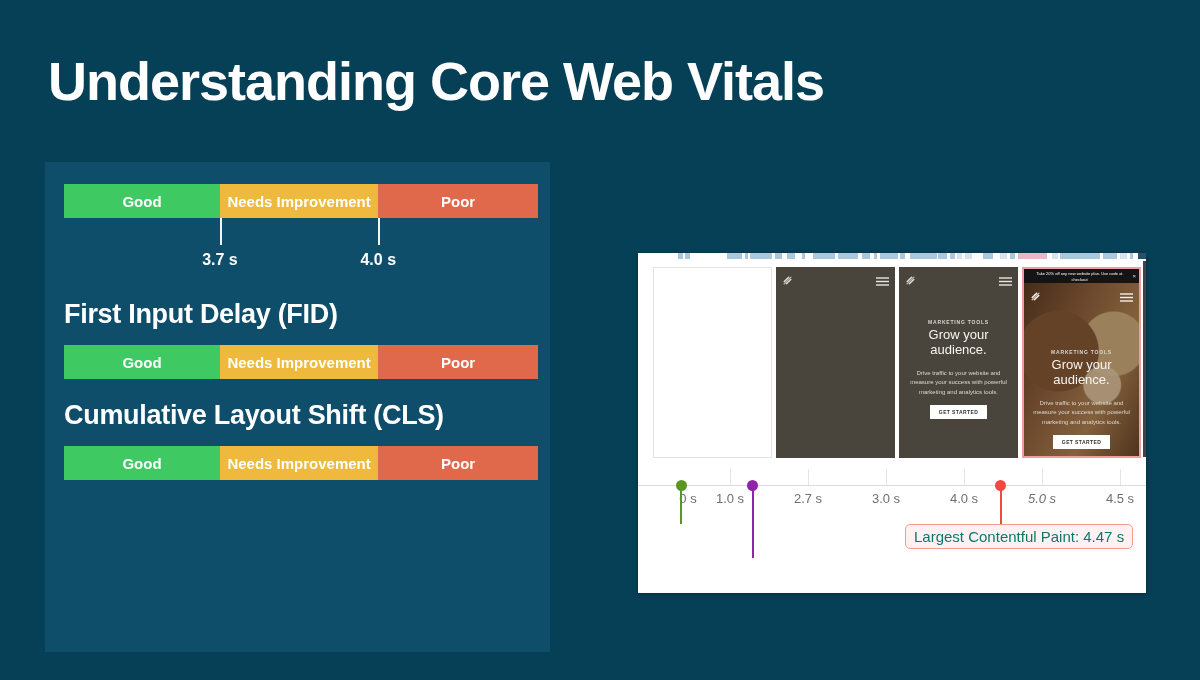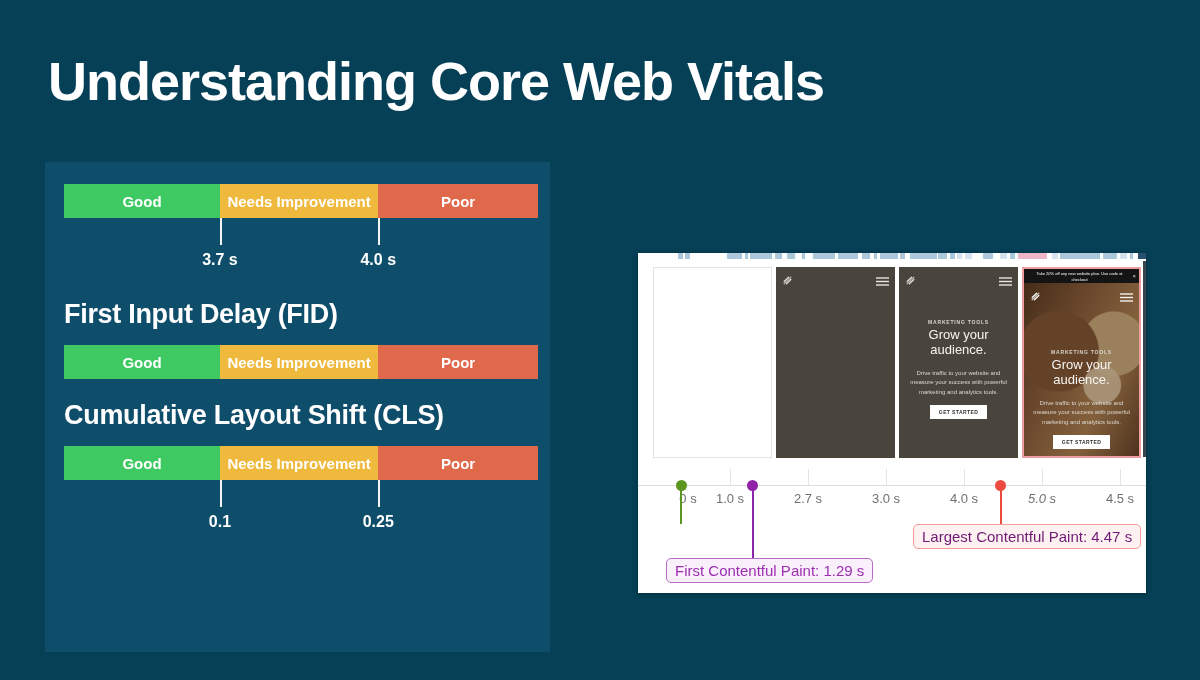--- a/index.html
+++ b/index.html
@@ -97,26 +97,20 @@
         <div class="seg poor" style="background:#E0694C">Poor</div>
       </div>
     </div>
 
     <div class="metric">
       <div class="mtitle">Cumulative Layout Shift (CLS)</div>
       <div class="bar">
         <div class="seg good" style="background:#3FC963">Good</div>
         <div class="seg mid" style="background:#EEB93C">Needs Improvement</div>
         <div class="seg poor" style="background:#E0694C">Poor</div>
-      </div>
-      <div class="ticks">
-        <div class="tline p1"></div>
-        <div class="tline p2"></div>
-        <div class="tlabel p1">0.1</div>
-        <div class="tlabel p2">0.25</div>
       </div>
     </div>
 
   </div>
 
   <div class="card" id="card">
 
     <div class="frame f1"></div>
 
     <div class="frame f2">
@@ -249,20 +243,19 @@
       <div class="wfseg" style="left: 380px; width: 29px; background: rgb(236, 182, 198);"></div>
       <div class="wfseg" style="left: 414px; width: 6px; background: rgb(214, 227, 238);"></div>
       <div class="wfseg" style="left: 422px; width: 40px; background: rgb(171, 199, 220);"></div>
       <div class="wfseg" style="left: 465px; width: 14px; background: rgb(171, 199, 220);"></div>
       <div class="wfseg" style="left: 482px; width: 7px; background: rgb(214, 227, 238);"></div>
       <div class="wfseg" style="left: 492px; width: 3px; background: rgb(171, 199, 220);"></div>
       <div class="wfseg" style="left: 500px; width: 8px; background: rgb(38, 80, 108);"></div>
       <div class="mline" style="left: 42.172px; top: 232px; height: 39px; background: rgb(91, 150, 33);"></div>
       <div class="mdot" style="left: 37.672px; top: 227px; background: rgb(91, 150, 33);"></div>
       <div class="mline" style="left: 113.62px; top: 232px; height: 73px; background: rgb(143, 36, 168);"></div>
-      <div class="mlabel" style="left: 28px; top: 305px; color: rgb(155, 47, 174); border-color: rgb(187, 108, 201); background: rgb(249, 240, 251);">First Contentful Paint: 1.29 s</div>
       <div class="mdot" style="left: 109.12px; top: 227px; background: rgb(143, 36, 168);"></div>
       <div class="mline" style="left: 361.66px; top: 232px; height: 39px; background: rgb(238, 75, 64);"></div>
-      <div class="mlabel" style="left: 275px; top: 271px; color: #701a75; border-color: rgb(242, 155, 148); background: rgb(253, 242, 241);">Largest Contentful Paint: 4.47 s</div>
+      <div class="mlabel" style="left: 267px; top: 271px; color: #0f766e; border-color: rgb(242, 155, 148); background: rgb(253, 242, 241);">Largest Contentful Paint: 4.47 s</div>
       <div class="mdot" style="left: 357.16px; top: 227px; background: rgb(238, 75, 64);"></div>
     </div>
 
 </div>
 
 </body></html>

